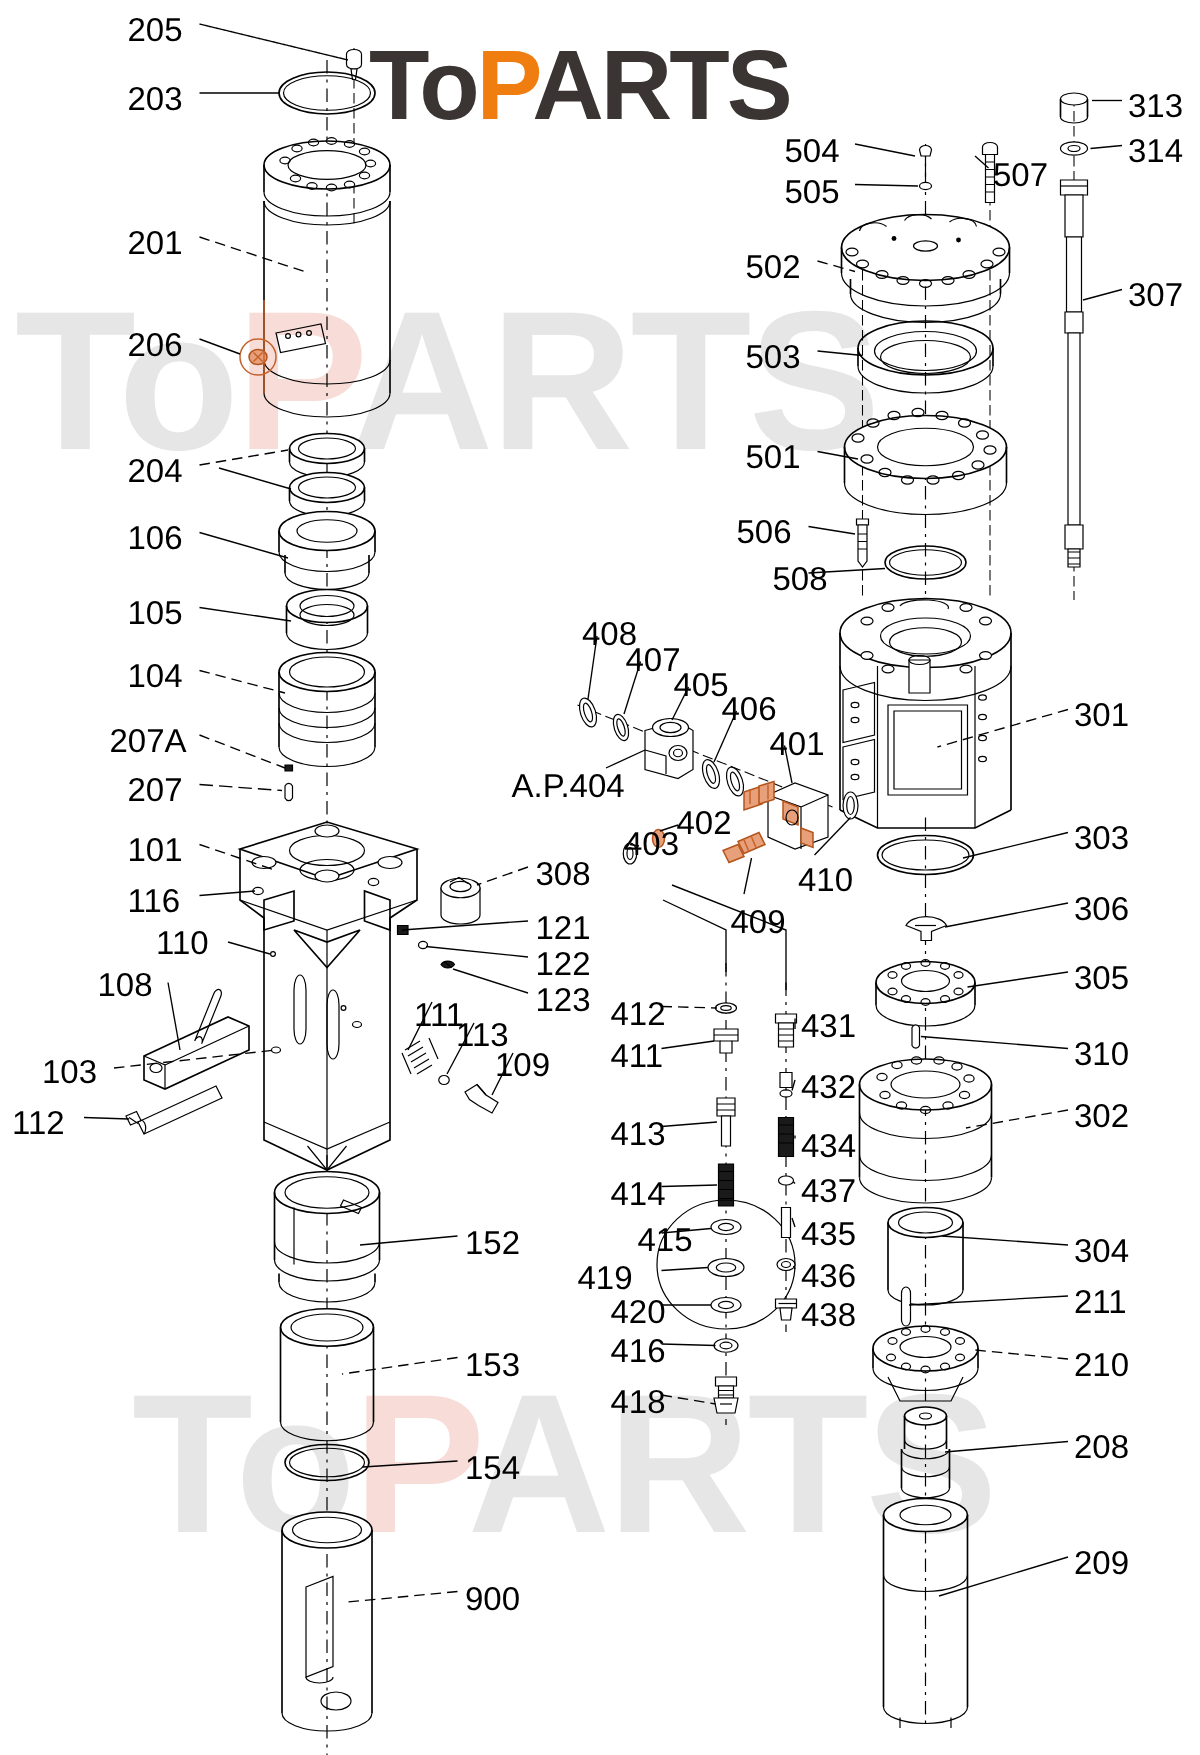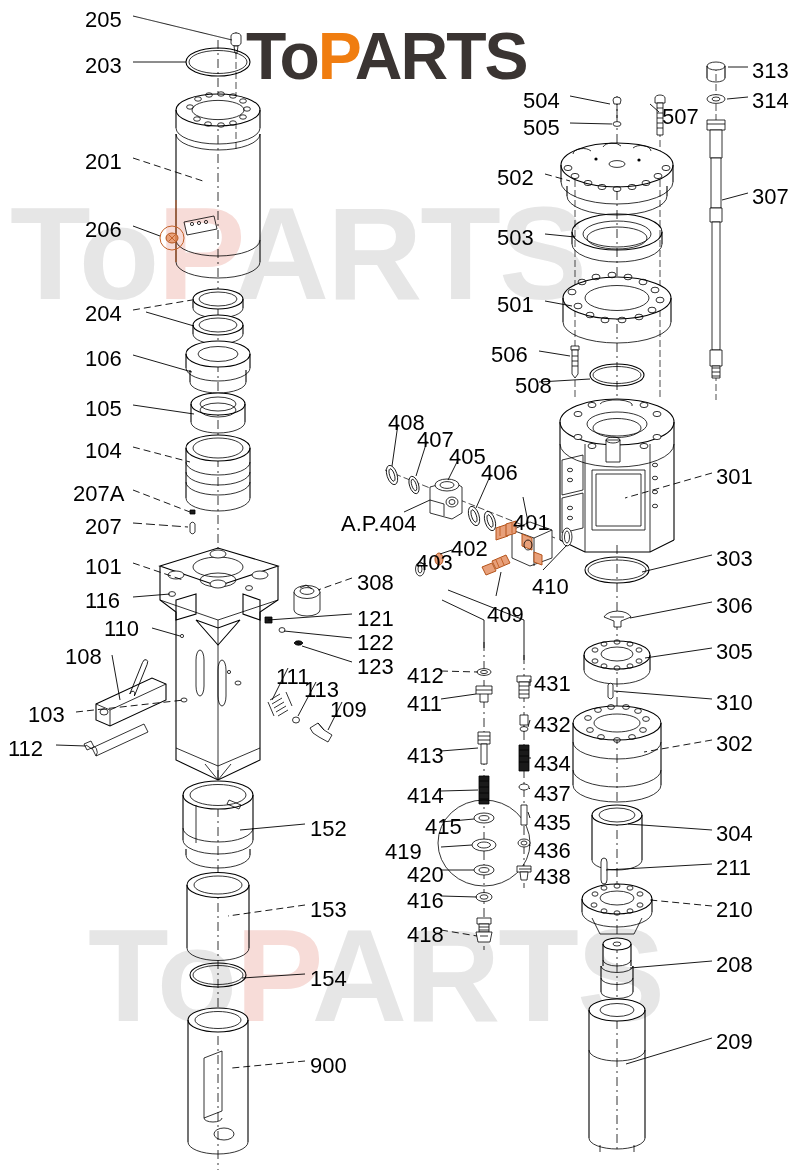--- a/index.html
+++ b/index.html
@@ -663,21 +663,21 @@
       <div class="lbl" style="left: 357px; top: 656px;">123</div>
       <div class="lbl" style="left: 310px; top: 818px;">152</div>
       <div class="lbl" style="left: 310px; top: 899px;">153</div>
       <div class="lbl" style="left: 310px; top: 968px;">154</div>
       <div class="lbl" style="left: 310px; top: 1055px;">900</div>
       <div class="lbl" style="left: 388px; top: 412px;">408</div>
       <div class="lbl" style="left: 417px; top: 429px;">407</div>
       <div class="lbl" style="left: 449px; top: 446px;">405</div>
       <div class="lbl" style="left: 481px; top: 462px;">406</div>
       <div class="lbl" style="left: 341px; top: 513px;">A.P.404</div>
-      <div class="lbl" style="left: 513px; top: 512px;">401</div>
+      <div class="lbl" style="left: 513px; top: 485px;">401</div>
       <div class="lbl" style="left: 451px; top: 538px;">402</div>
       <div class="lbl" style="left: 416px; top: 552px;">403</div>
       <div class="lbl" style="left: 487px; top: 604px;">409</div>
       <div class="lbl" style="left: 532px; top: 576px;">410</div>
       <div class="lbl" style="left: 407px; top: 665px;">412</div>
       <div class="lbl" style="left: 407px; top: 693px;">411</div>
       <div class="lbl" style="left: 407px; top: 745px;">413</div>
       <div class="lbl" style="left: 407px; top: 785px;">414</div>
       <div class="lbl" style="left: 425px; top: 816px;">415</div>
       <div class="lbl" style="left: 385px; top: 841px;">419</div>

